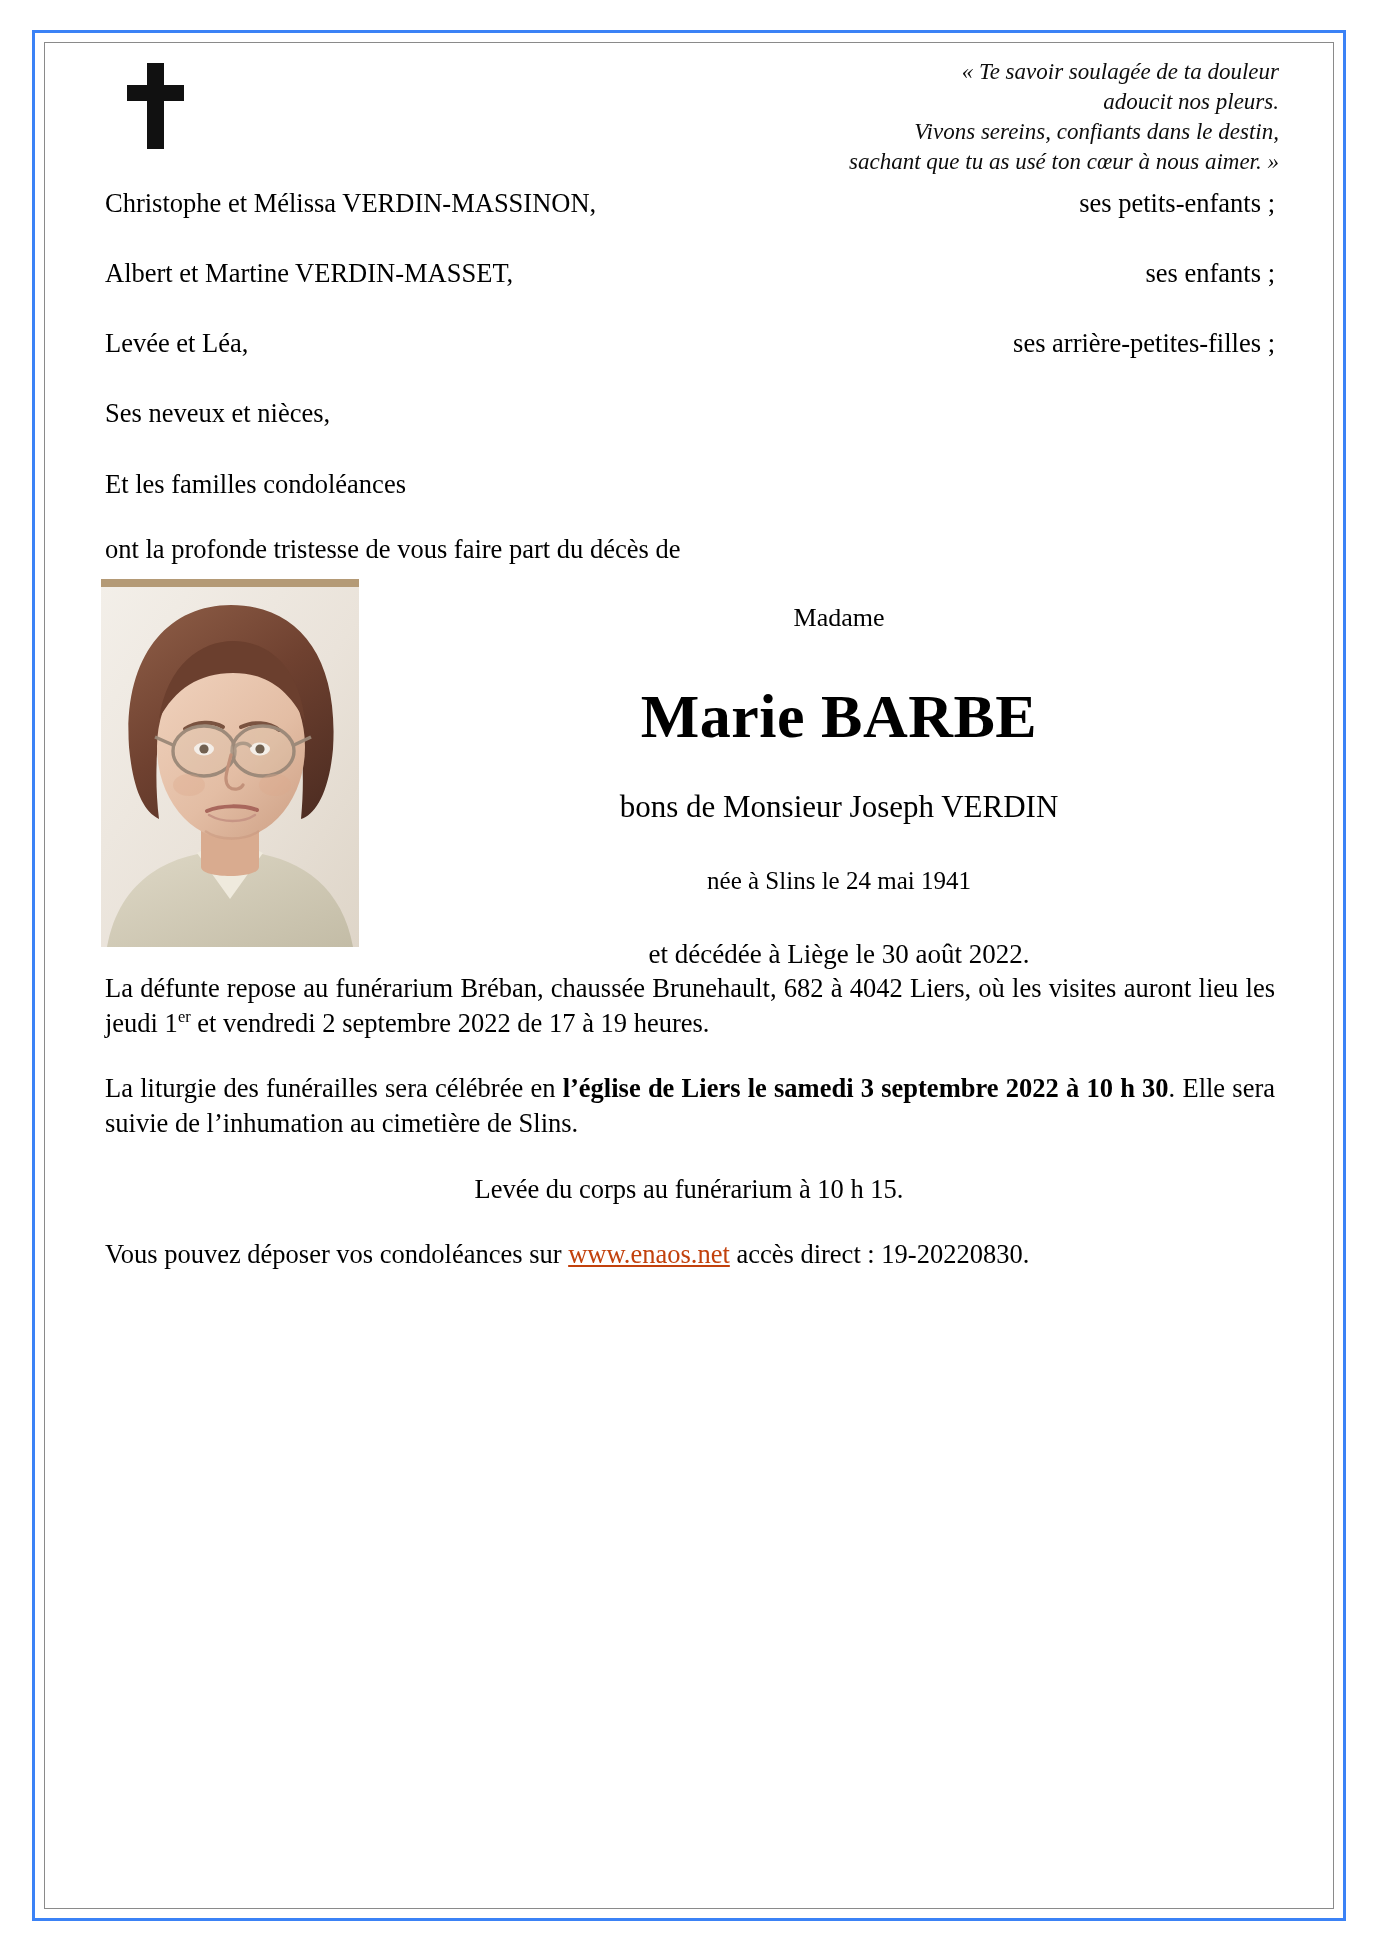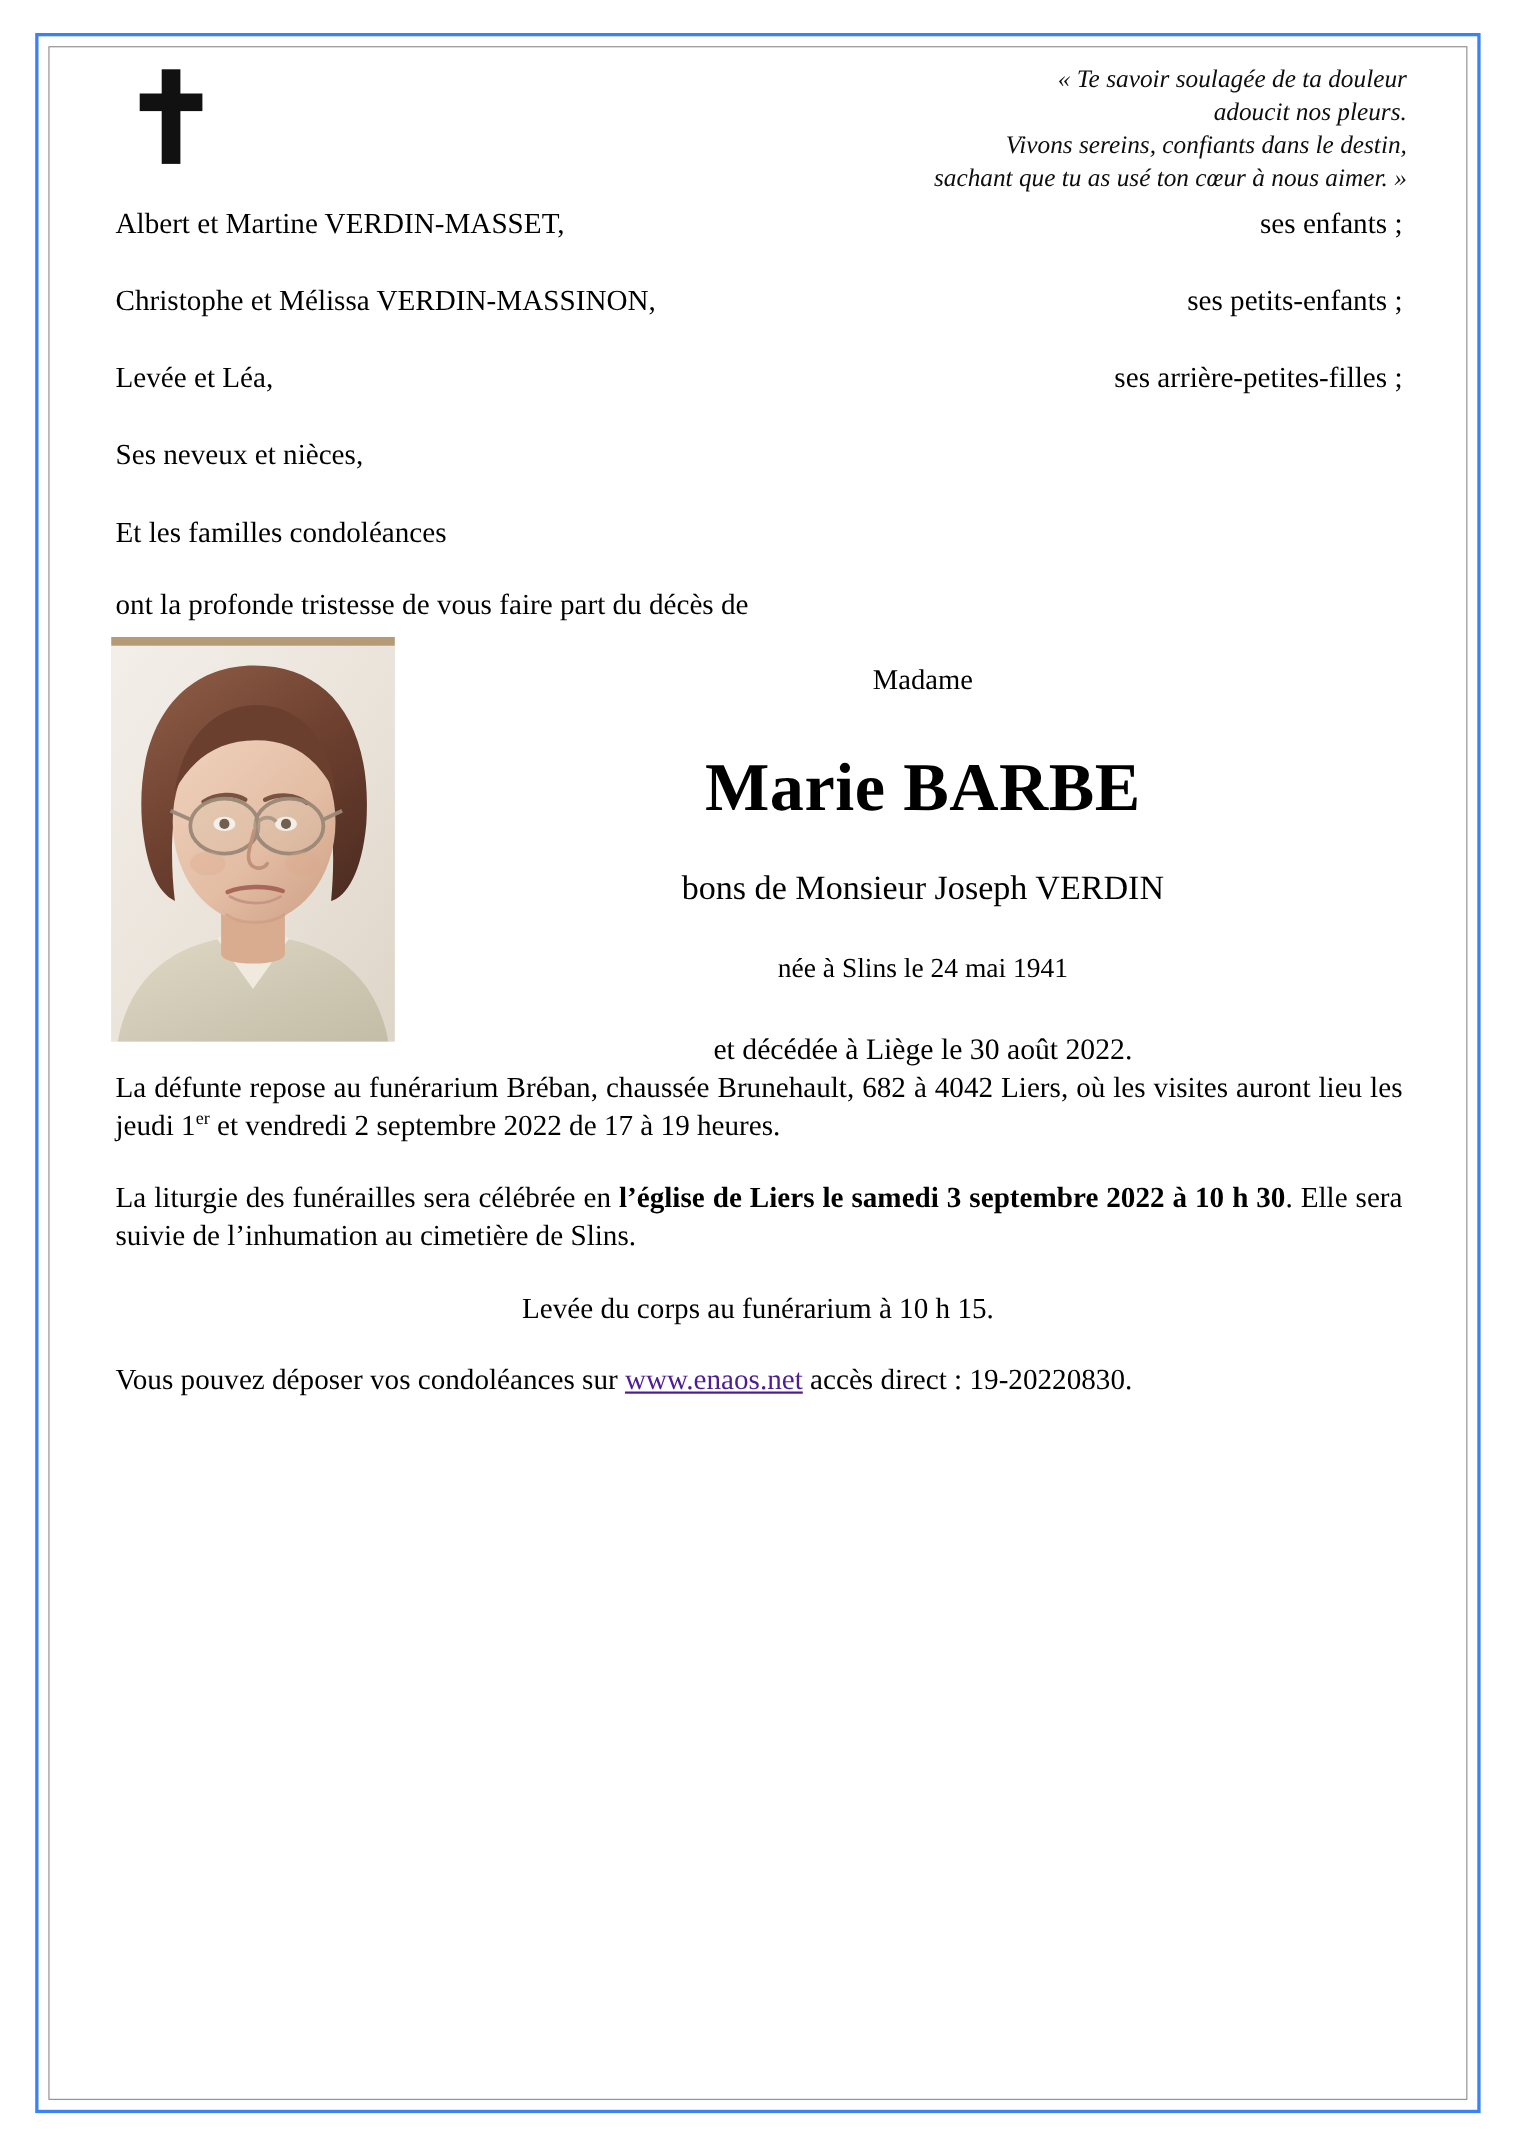--- a/index.html
+++ b/index.html
@@ -184,21 +184,21 @@
     padding-right: 0;
   }
   .body-p.last { margin-bottom: 0; }
   .body-p b { font-weight: bold; }
   sup {
     font-size: 0.62em;
     vertical-align: super;
     line-height: 0;
   }
   .link {
-    color: #4c1d95;
+    color: #c2410c;
     text-decoration: underline;
   }
 </style>
 </head>
 <body>
 
 <div class="page">
   <div class="frame-outer">
     <div class="frame-inner"></div>
 
@@ -212,26 +212,26 @@
         <div class="epigraph">
           <div>« Te savoir soulagée de ta douleur</div>
           <div>adoucit nos pleurs.</div>
           <div>Vivons sereins, confiants dans le destin,</div>
           <div>sachant que tu as usé ton cœur à nous aimer. »</div>
         </div>
       </div>
 
       <div class="family">
         <div class="fam-row">
+          <span class="left">Christophe et Mélissa VERDIN-MASSINON,</span>
+          <span class="right">ses petits-enfants ;</span>
+        </div>
+        <div class="fam-row">
           <span class="left">Albert et Martine VERDIN-MASSET,</span>
           <span class="right">ses enfants ;</span>
-        </div>
-        <div class="fam-row">
-          <span class="left">Christophe et Mélissa VERDIN-MASSINON,</span>
-          <span class="right">ses petits-enfants ;</span>
         </div>
         <div class="fam-row">
           <span class="left">Levée et Léa,</span>
           <span class="right">ses arrière-petites-filles ;</span>
         </div>
         <div class="fam-row single">
           <span class="left">Ses neveux et nièces,</span>
         </div>
         <div class="fam-row single">
           <span class="left">Et les familles condoléances</span>

